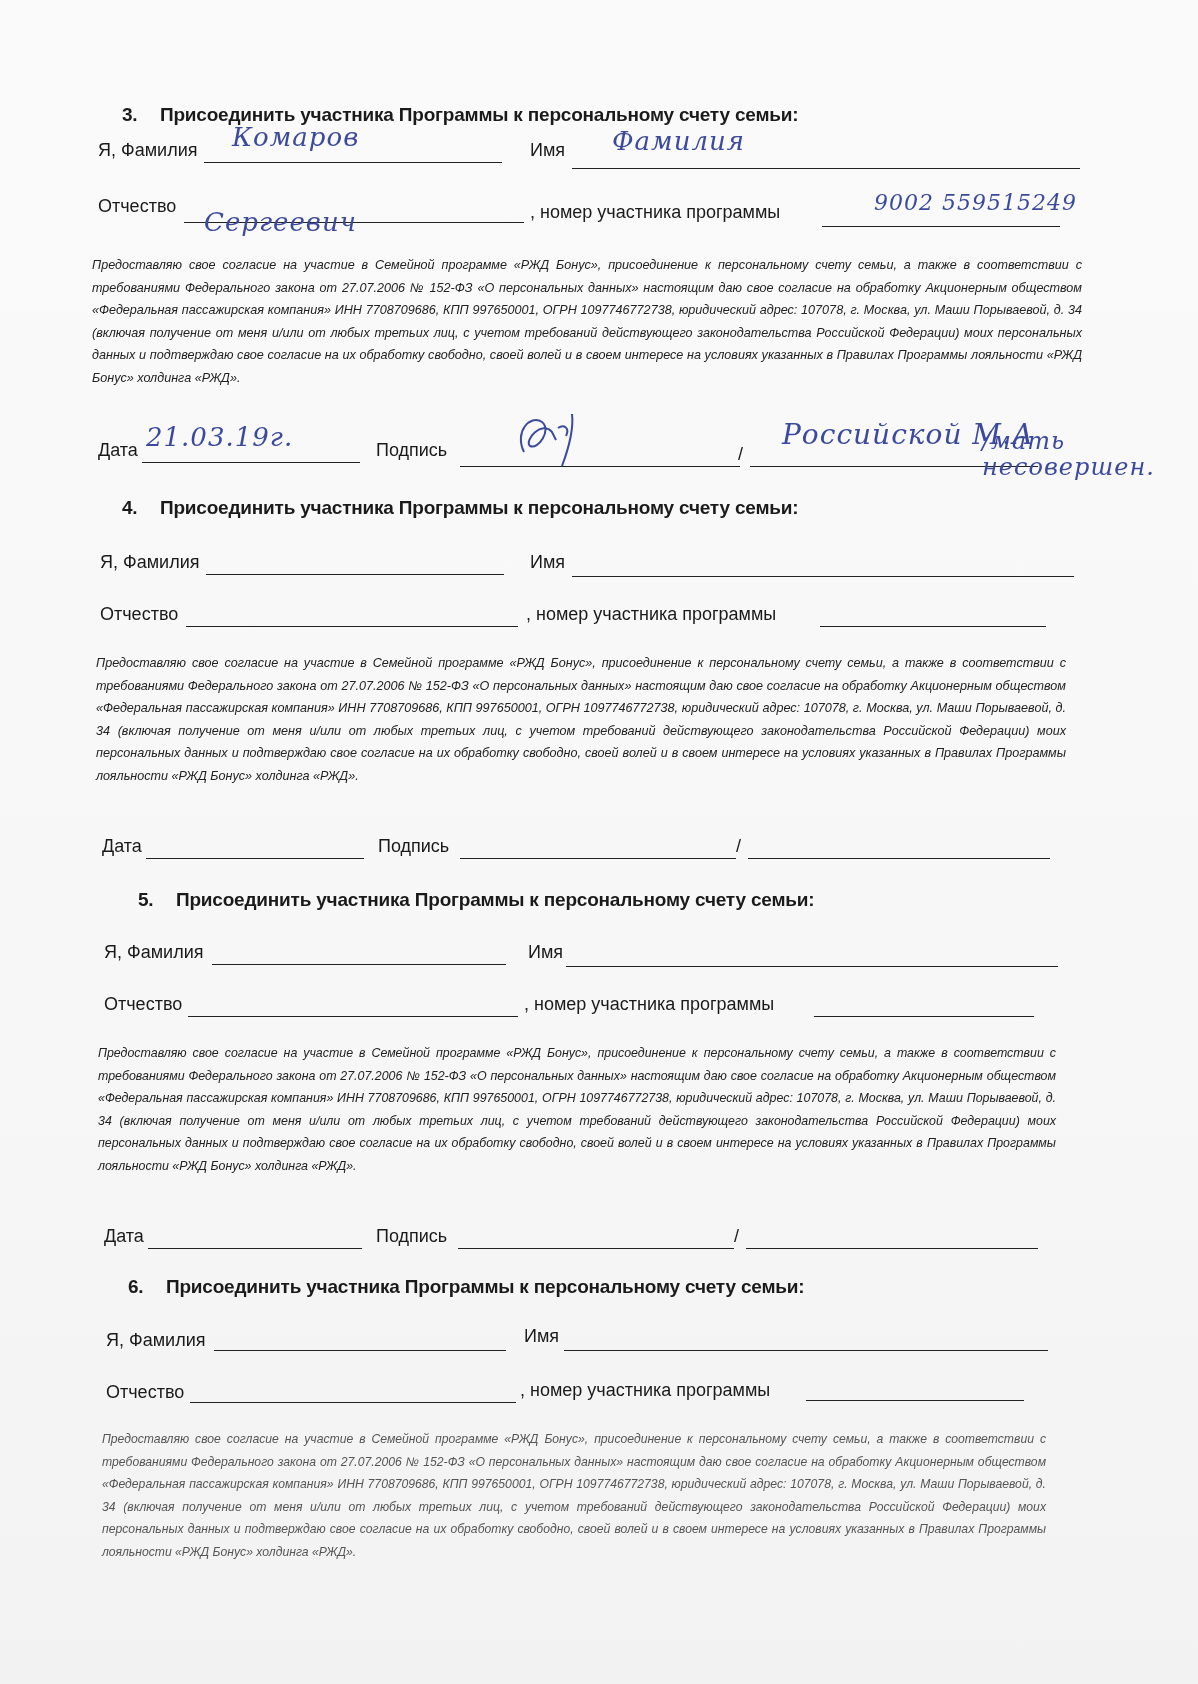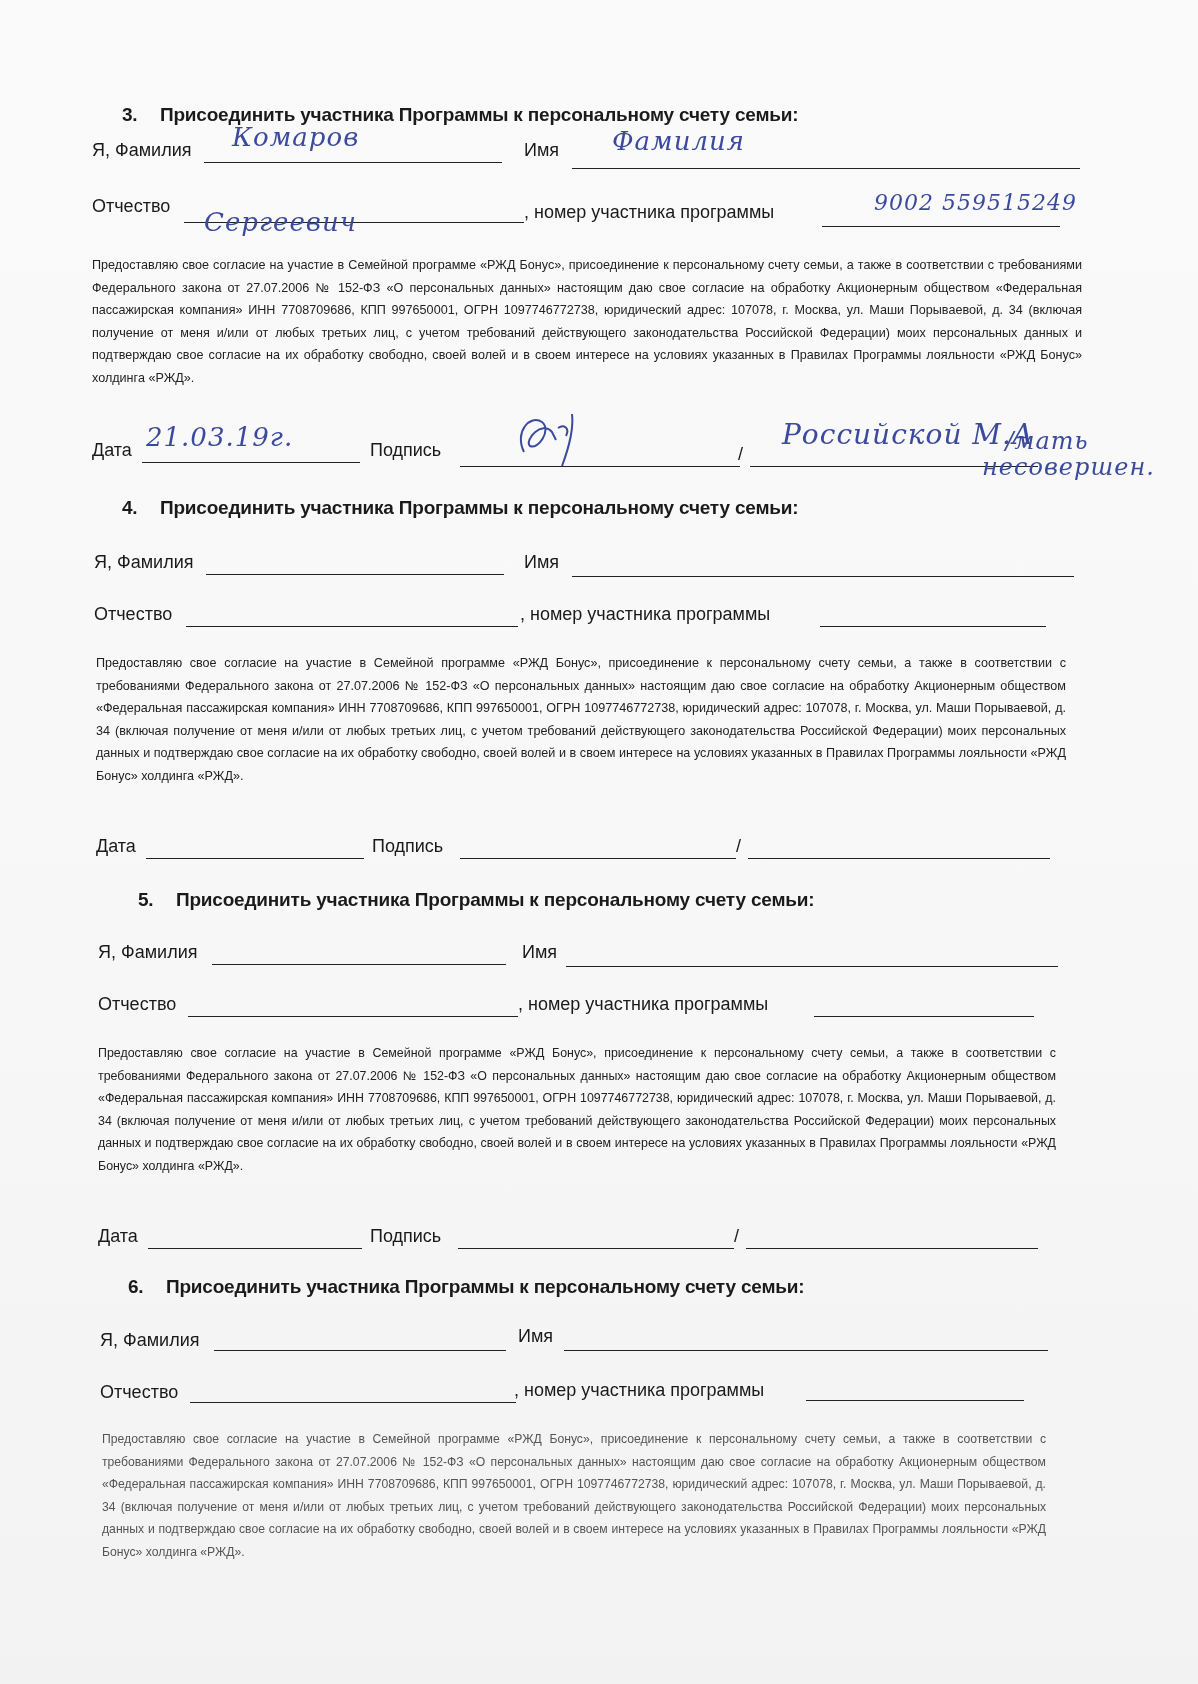--- a/index.html
+++ b/index.html
@@ -13,30 +13,30 @@
   .page {
     position:absolute; left:0; top:0; width:1198px; height:1684px;
     background:linear-gradient(180deg,#fafafa 0%,#f7f7f7 60%,#f2f2f2 100%);
   }
   .section { position:absolute; left:0; width:1198px; }
   .heading {
     position:absolute; font-weight:bold; font-size:19px; letter-spacing:-0.2px; white-space:nowrap;
   }
   .heading .num { display:inline-block; width:38px; }
   .row { position:absolute; font-size:18px; white-space:nowrap; }
-  .lbl { position:absolute; white-space:nowrap; }
+  .lbl { position:absolute; white-space:nowrap;margin-left:6px; }
   .line { position:absolute; border-bottom:1.6px solid #222; height:0; }
   .slash { position:absolute; font-size:18px; }
   .consent {
     position:absolute; font-size:12.6px; line-height:22.5px; text-align:justify;
-    text-align-last:left; color:#222;
+    text-align-last:left; color:#222;font-style:italic;
   }
   .hand {
     position:absolute; font-family:"DejaVu Serif", serif; font-style:italic;
-    color:#3b4a9c; white-space:nowrap; letter-spacing:1px;text-align:center;
+    color:#3b4a9c; white-space:nowrap; letter-spacing:1px;
   }
   .fade { color:#555; filter:blur(0.6px); }
 </style>
 </head>
 <body>
 
 <div class="page">
 
   <div class="section" style="top:0;">
     <div class="heading" style="left:122px; top:104px;">

